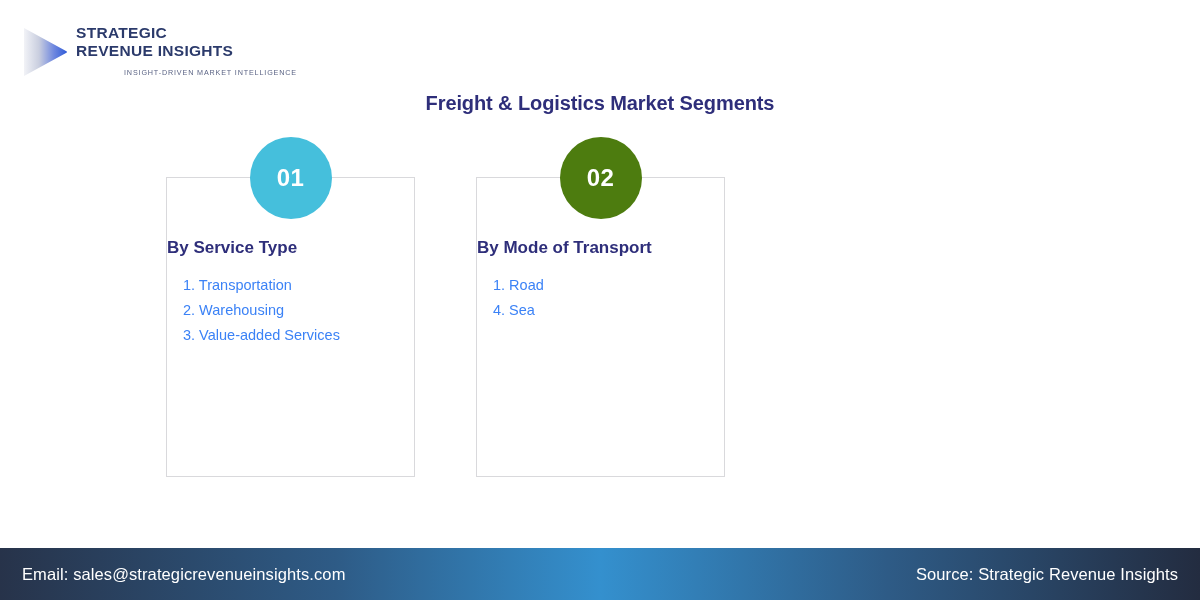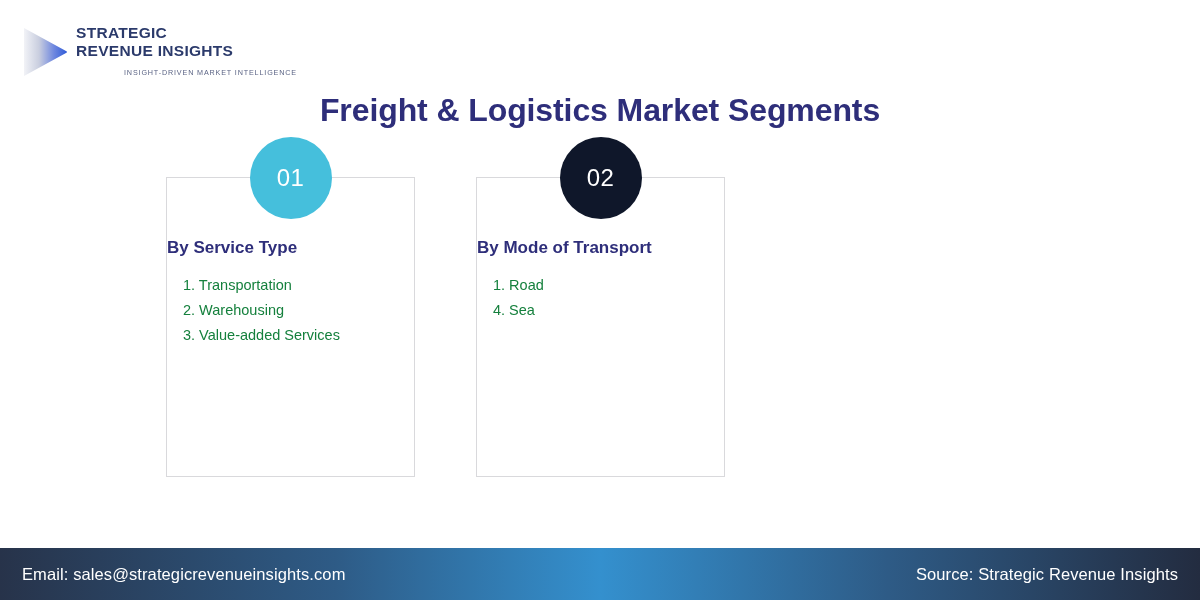--- a/index.html
+++ b/index.html
@@ -54,21 +54,21 @@
     padding-left: 48px;
   }
 
   
   .page-title {
     position: absolute;
     left: 0;
     top: 92px;
     width: 1200px;
     text-align: center;
-    font-size: 32px;
+    font-size: 20px;
     font-weight: bold;
     color: #2E2E7A;
     letter-spacing: -0.1px;
   }
 
   
   .cards {
     position: absolute;
     left: 166px;
     top: 177px;
@@ -93,21 +93,21 @@
     left: 50%;
     transform: translateX(-50%);
     width: 82px;
     height: 82px;
     border-radius: 50%;
     display: flex;
     align-items: center;
     justify-content: center;
     color: #ffffff;
     font-size: 24px;
-    font-weight: normal;
+    font-weight: bold;
     letter-spacing: 0.4px;
   }
 
   .card-heading {
     position: absolute;
     top: 60px;
     left: 0;
     width: 100%;
     text-align: left;
     font-size: 17px;
@@ -118,21 +118,21 @@
   .card-list {
     position: absolute;
     top: 95px;
     left: 16px;
     right: 10px;
     list-style: none;
   }
   .card-list li {
     font-size: 14.5px;
     line-height: 25px;
-    color: #15803d;
+    color: #3b82f6;
     white-space: nowrap;
   }
 
   
   .footer {
     position: absolute;
     left: 0;
     top: 548px;
     width: 1200px;
     height: 52px;
@@ -187,21 +187,21 @@
       </div>
       <div class="card-heading">By Service Type</div>
       <ul class="card-list">
         <li>1. Transportation</li>
         <li>2. Warehousing</li>
         <li>3. Value-added Services</li>
       </ul>
     </div>
 
     <div class="card card-1">
-      <div class="badge" style="background: #0f172a;">
+      <div class="badge" style="background: #4d7c0f;">
         <span>02</span>
       </div>
       <div class="card-heading">By Mode of Transport</div>
       <ul class="card-list">
         <li>1. Road</li>
         <li>4. Sea</li>
       </ul>
     </div>
 
 

